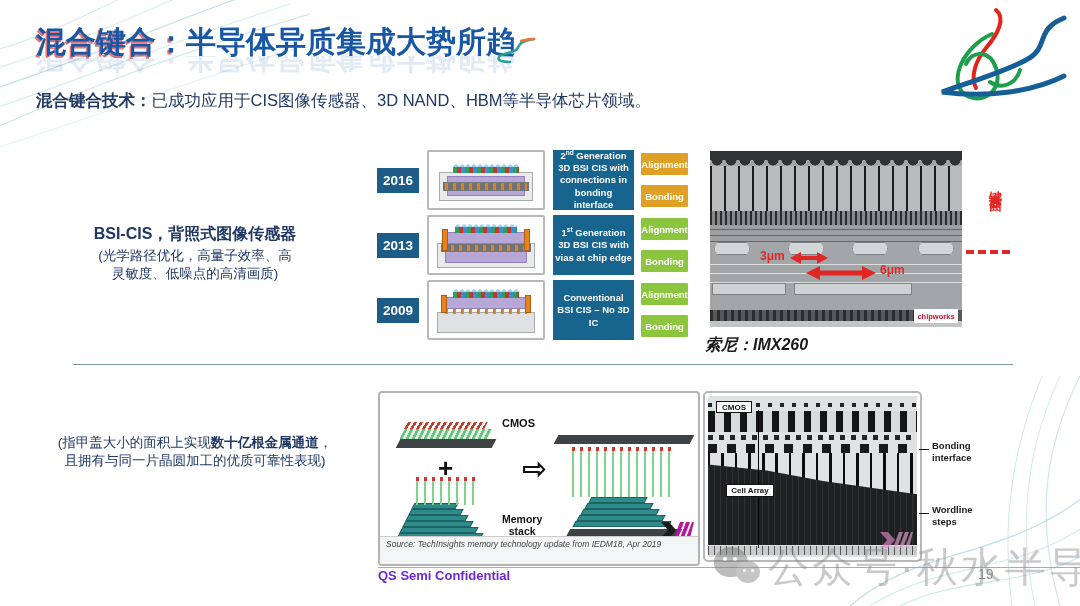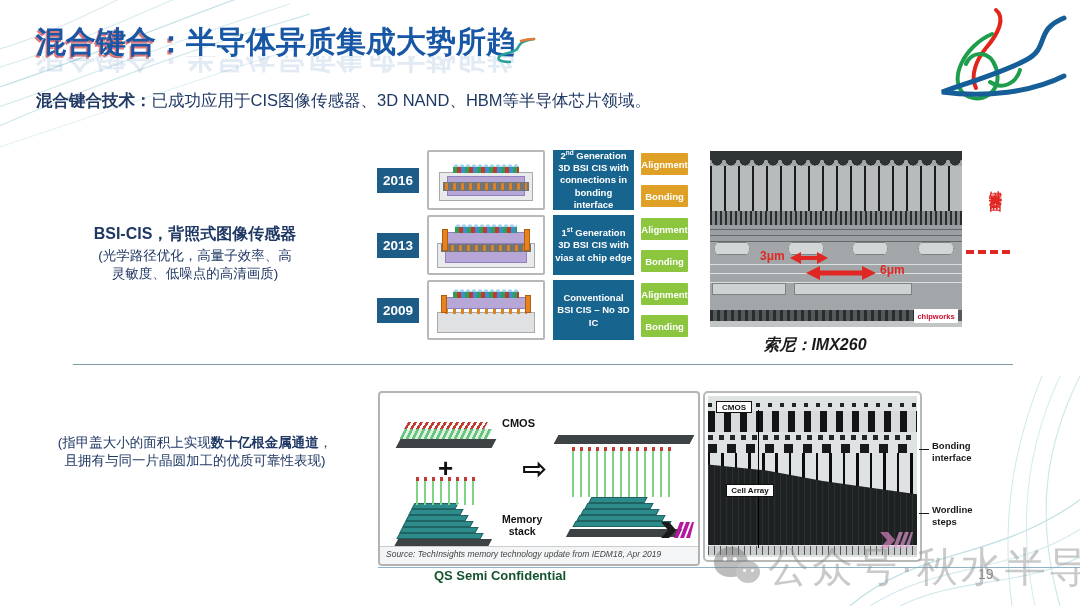--- a/index.html
+++ b/index.html
@@ -74,39 +74,39 @@
   .s1-pad2 { position:absolute; top:132px; height:12px; background:#cfd2d2; border:1px solid #7e8284; }
   .s1-darkband { top:159px; height:11px; background:#55595b;
       background-image:repeating-linear-gradient(90deg,#2a2d2e 0 3px,rgba(0,0,0,0) 3px 7px); }
   .s1-bottom { top:170px; height:6px; background:#c2c5c6; }
   .chipworks { position:absolute; right:4px; bottom:4px; width:44px; height:14px; background:#fff;
       color:#c8102e; font-size:7.5px; font-weight:bold; display:flex; align-items:center; justify-content:center; }
   .dim { position:absolute; color:#e02723; font-weight:bold; font-size:12px; }
   .bond-dash { left:966px; top:250px; width:44px; border-top:4px dashed #e02723; }
   .bond-label { left:986px; top:180px; color:#e02723; font-size:13px; font-weight:bold;
       writing-mode:vertical-rl; letter-spacing:3px; }
-  .sem1-caption { left:705px; top:335px; width:220px; text-align:center; font-size:16px;
+  .sem1-caption { left:705px; top:335px; width:220px; text-align:left; font-size:16px;
       font-weight:bold; font-style:italic; color:#1a1a1a; }
 
   .divider1 { left:73px; top:364px; width:940px; border-top:1.5px solid #7d9aa6; }
   .divider2 { left:378px; top:567px; width:702px; border-top:1px solid #8fb3c6; }
 
   
   .nandbox { left:378px; top:391px; width:322px; height:175px; background:#fff;
       border:2px solid #b3b3b3; border-radius:4px; overflow:hidden; }
   .iso { position:absolute; transform:skewX(-28deg); }
   .slab-dark { background:#3d4245; }
   .band-green { background:repeating-linear-gradient(90deg,#67c47c 0 3px,#dff1e2 3px 6px); }
   .band-red { background:repeating-linear-gradient(90deg,#c23b2e 0 3px,rgba(0,0,0,0) 3px 6px); }
   .bar-teal { position:absolute; height:6px; background:#2e8b8b; border:1px solid #1f6363; transform:skewX(-28deg); }
   .pillars { position:absolute; background:repeating-linear-gradient(90deg,#7ed487 0 2.5px,rgba(0,0,0,0) 2.5px 8px); }
   .pillars::before { content:""; position:absolute; top:-4px; left:0; right:0; height:4px;
       background:repeating-linear-gradient(90deg,#c23b2e 0 3px,rgba(0,0,0,0) 3px 8px); }
   .nd-label { position:absolute; font-weight:bold; color:#111; }
-  .nd-source { position:absolute; left:0; right:0; bottom:0; height:18px; background:#f4f5f6;
+  .nd-source { position:absolute; left:0; right:0; bottom:0; height:28px; background:#f4f5f6;
       border-top:1px solid #ccc; font-size:8.5px; font-style:italic; color:#444; padding:2px 0 0 6px; }
   .bigmark { position:absolute; font-weight:bold; color:#111; }
 
   
   .frame2 { left:703px; top:391px; width:219px; height:171px; background:#fff;
       border:2px solid #b8b8b8; border-radius:5px; padding:3px; }
   .sem2 { position:relative; width:100%; height:100%; background:#dfe2e2; overflow:hidden; }
   .s2 { position:absolute; left:0; right:0; }
   .s2-dash1 { top:7px; height:4px; background:repeating-linear-gradient(90deg,#232627 0 4px,rgba(0,0,0,0) 4px 12px); }
   .s2-bars { top:15px; height:21px; background:repeating-linear-gradient(90deg,#121415 0 7px,#d8dbdb 7px 16px); }
@@ -118,22 +118,22 @@
       clip-path:polygon(0 46%,28% 50%,55% 57%,100% 66%,100% 100%,0 100%); }
   .s2-bottom { bottom:2px; height:9px; background:#c8cccc;
       background-image:repeating-linear-gradient(90deg,#555 0 1px,rgba(0,0,0,0) 1px 6px); }
   .s2-label { position:absolute; background:#fff; border:1px solid #111; color:#111;
       font-size:8px; font-weight:bold; display:flex; align-items:center; justify-content:center; }
   .s2-vline { position:absolute; width:1px; background:#000; }
   .sem2-ext { position:absolute; font-size:9.5px; font-weight:bold; color:#1a1a1a; line-height:1.25; }
   .ext-tick { position:absolute; width:10px; border-top:1.5px solid #1a1a1a; }
 
   
-  .footer { left:378px; top:568px; width:244px; text-align:center; font-size:13px;
-      font-weight:bold; color:#14532d; }
+  .footer { left:378px; top:568px; width:244px; font-size:13px;
+      font-weight:bold; color:#6d28d9; }
   .pagenum { left:978px; top:566px; font-size:14px; color:#8a8a8a; z-index:6; }
   .watermark { left:714px; top:540px; display:flex; align-items:center; z-index:5; }
   .wm-icon { position:relative; width:46px; height:46px; margin-right:8px; opacity:.5; }
   .wm-icon .bub1 { position:absolute; left:0; top:2px; width:34px; height:30px; background:#7c7c7c; border-radius:50% 50% 46% 46%; }
   .wm-icon .bub2 { position:absolute; left:22px; top:16px; width:24px; height:22px; background:#8d8d8d; border-radius:50%; }
   .wm-icon .e1,.wm-icon .e2 { position:absolute; width:4px; height:4px; background:#fff; border-radius:50%; top:12px; }
   .wm-icon .e1 { left:9px; } .wm-icon .e2 { left:19px; }
   .wm-icon .e3,.wm-icon .e4 { position:absolute; width:3px; height:3px; background:#fff; border-radius:50%; top:24px; }
   .wm-icon .e3 { left:29px; } .wm-icon .e4 { left:37px; }
   .wm-text { font-size:41px; color:rgba(145,145,145,.48); letter-spacing:3px; white-space:nowrap; }

